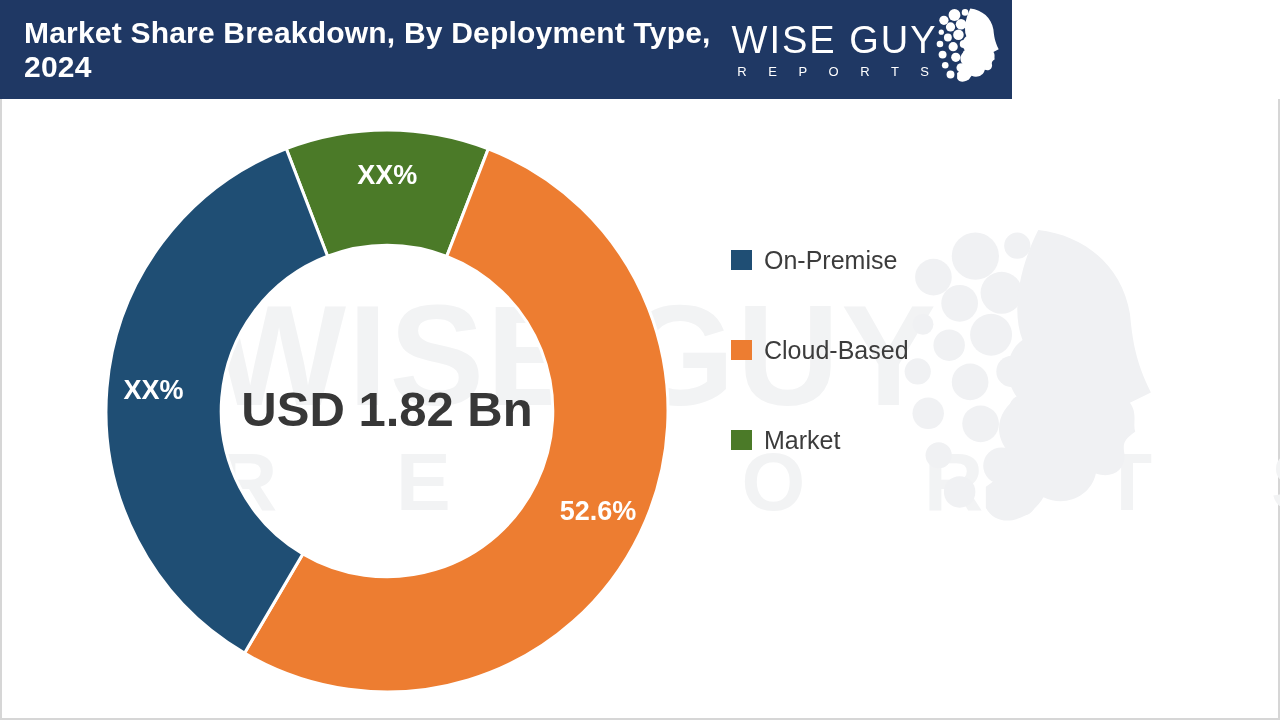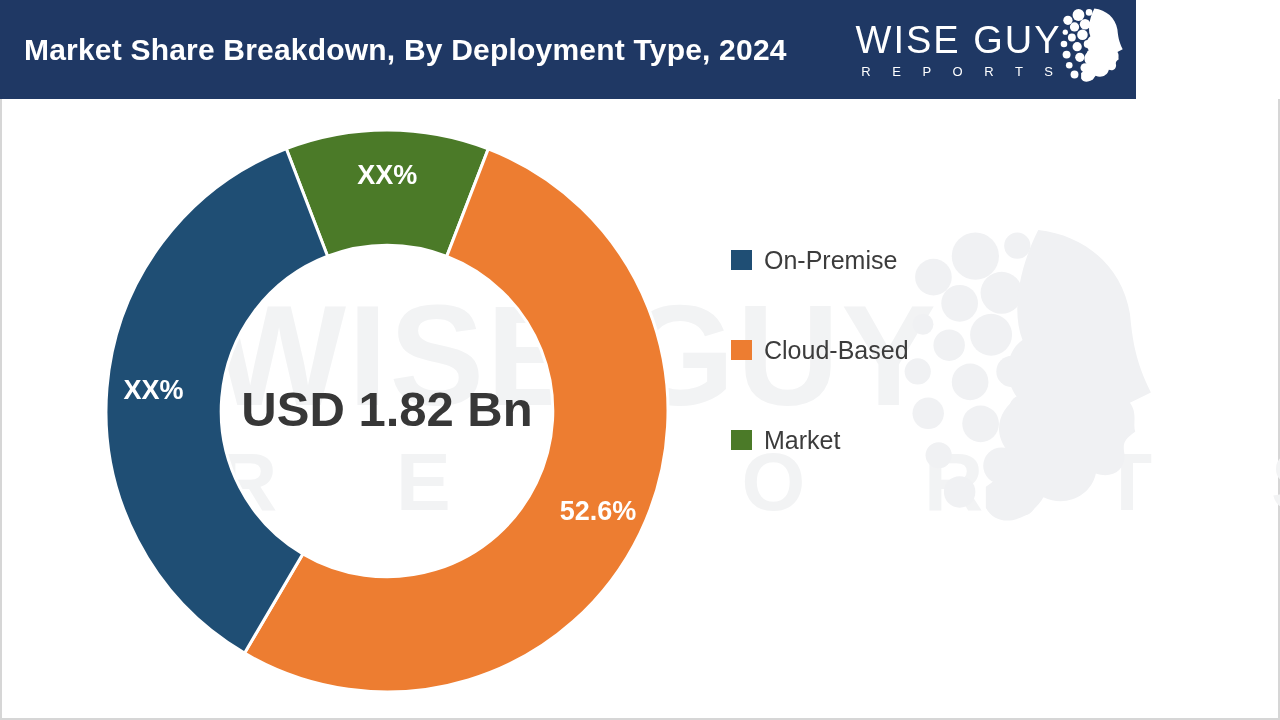--- a/index.html
+++ b/index.html
@@ -2,21 +2,21 @@
 <html><head>
 <meta charset="utf-8">
 <style>
   html,body{margin:0;padding:0;background:#ffffff;}
   .page{
     position:relative;width:1280px;height:720px;overflow:hidden;
     font-family:"Liberation Sans","DejaVu Sans",sans-serif;background:#fff;
   }
   
   .header{
-    position:absolute;top:0;left:0;width:1136px;height:99px;
+    position:absolute;top:0;left:0;width:1012px;height:99px;
     display:flex;align-items:center;justify-content:space-between;
   }
   .header-title{
     margin:0 0 0 24px;color:#ffffff;font-size:30px;font-weight:700;letter-spacing:.2px;
   }
   .logo{
     display:flex;align-items:center;margin-right:10px;color:#ffffff;
   }
   .logo-text{display:flex;flex-direction:column;align-items:center;line-height:1;}
   .logo-line1{font-size:38px;font-weight:400;letter-spacing:2px;white-space:nowrap;}

